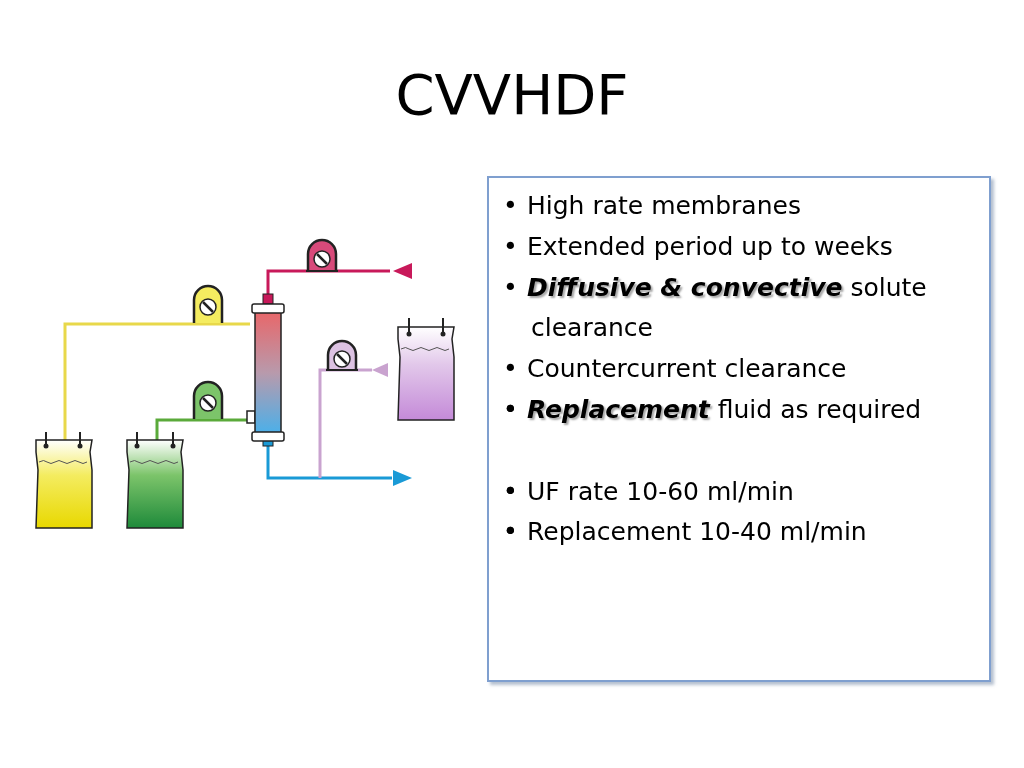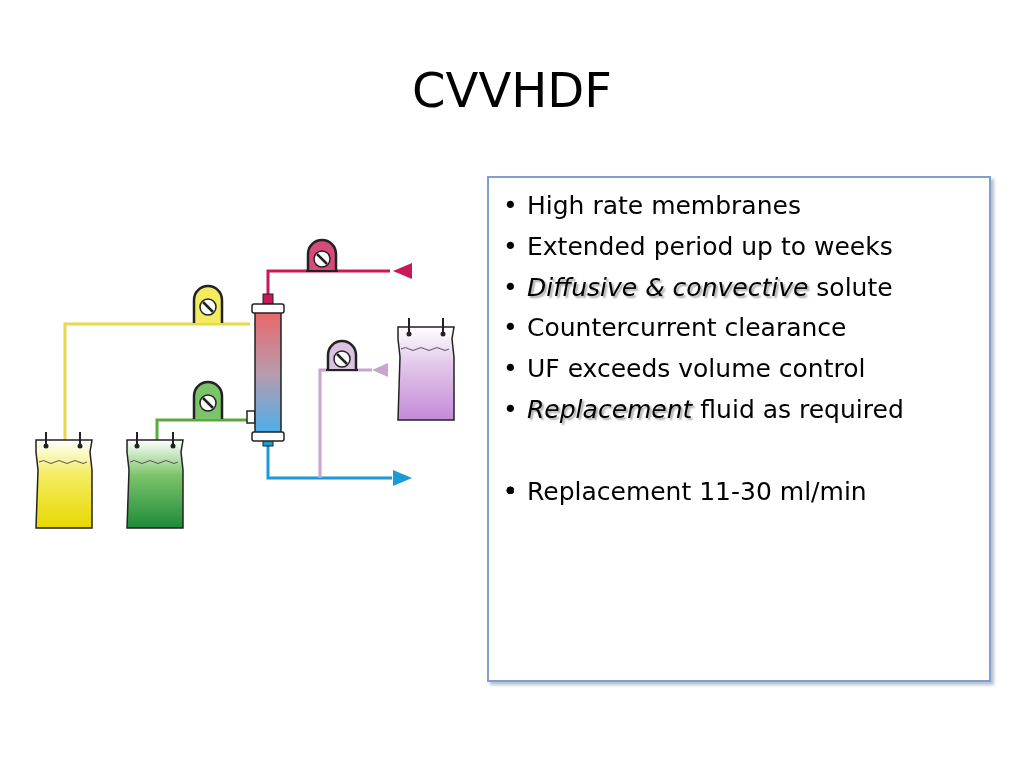--- a/index.html
+++ b/index.html
@@ -1,35 +1,35 @@
 <!DOCTYPE html>
 <html><head>
 <meta charset="utf-8">
 <style>
   html, body { margin: 0; padding: 0; background: #ffffff; }
   body { width: 1024px; height: 768px; position: relative; overflow: hidden; font-family: "Liberation Sans", sans-serif; }
   .title {
     position: absolute; left: 0; top: 62px; width: 1024px; text-align: center;
-    font-family: "DejaVu Sans", sans-serif; font-size: 48px; color: #000; letter-spacing: 0px;
+    font-family: "DejaVu Sans", sans-serif; font-size: 56px; color: #000; letter-spacing: 0px;
   }
   .diagram { position: absolute; left: 0; top: 0; width: 480px; height: 768px; }
   .textbox {
     position: absolute; left: 487px; top: 176px; width: 504px; height: 506px;
     border: 2px solid #7f9fcf; box-sizing: border-box; background: #fff;
     box-shadow: 3px 3px 3px rgba(120,140,170,0.55);
   }
   .bullets { list-style: none; margin: 0; padding: 8px 0 0 10px; }
   .bullets li {
     position: relative; font-family: "DejaVu Sans", sans-serif; font-size: 25px; line-height: 40.8px;
     color: #000; padding-left: 28px; white-space: nowrap;
   }
   .bullets li .dot { position: absolute; left: 4px; top: 0; }
   .bullets li.cont { padding-left: 32px; }
   .bullets li.spacer { height: 40.8px; }
-  .emph { font-weight: normal; font-style: italic; text-shadow: 2px 2px 2px rgba(0,0,0,0.35); text-align: center; }
+  .emph { font-weight: bold; font-style: italic; text-shadow: 2px 2px 2px rgba(0,0,0,0.35); text-align: center; }
 </style>
 </head>
 <body>
 
 <div class="title">CVVHDF</div>
 
 <svg class="diagram" viewBox="0 0 480 768" xmlns="http://www.w3.org/2000/svg">
   <defs>
     <linearGradient id="filterGrad" x1="0" y1="0" x2="0" y2="1">
       <stop offset="0" stop-color="#e8676a"></stop>
@@ -128,22 +128,23 @@
     <line x1="443" y1="318" x2="443" y2="334" stroke="#222" stroke-width="2"></line>
     <circle cx="443" cy="334" r="2.5" fill="#222"></circle>
   </g>
 </svg>
 
 <div class="textbox">
   <ul class="bullets">
     <li><span class="dot">•</span><span>High rate membranes</span></li>
     <li><span class="dot">•</span><span>Extended period up to weeks</span></li>
     <li><span class="dot">•</span><span class="emph">Diffusive &amp; convective</span><span> solute</span></li>
+    <li class="cont"><span>clearance</span></li>
     <li><span class="dot">•</span><span>Countercurrent clearance</span></li>
-    <li><span class="dot">•</span><span>UF exceeds volume control</span></li>
+    <li><span class="dot">•</span></li>
     <li><span class="dot">•</span><span class="emph">Replacement</span><span> fluid as required</span></li>
     <li class="spacer"></li>
     <li><span class="dot">•</span></li>
+    <li><span class="dot">•</span><span>UF rate 10-60 ml/min</span></li>
     <li><span class="dot">•</span></li>
-    <li><span class="dot">•</span></li>
-    <li><span class="dot">•</span><span>Replacement 11-30 ml/min</span></li>
+    <li><span class="dot">•</span><span>Replacement 10-40 ml/min</span></li>
   </ul>
 </div>
 
 </body></html>

